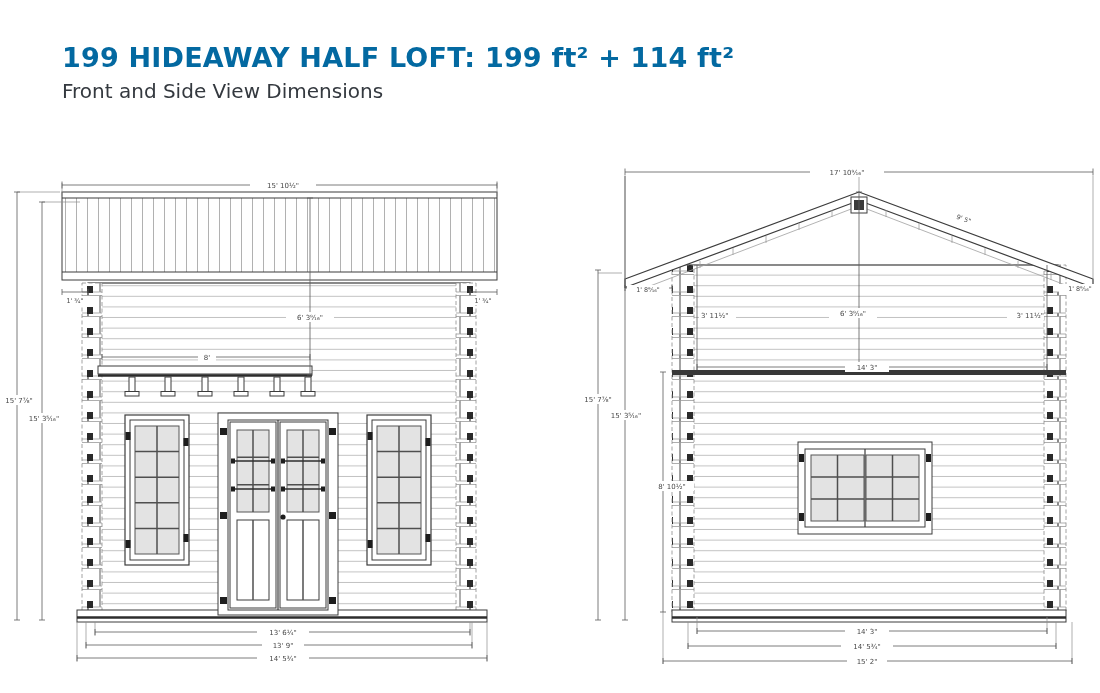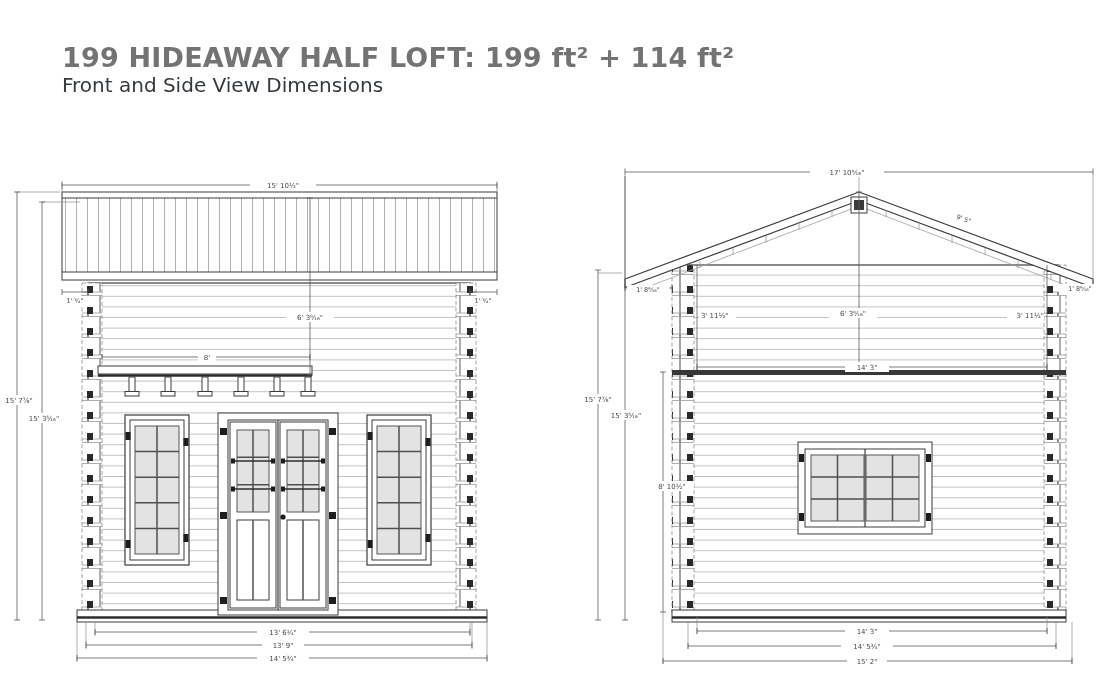--- a/index.html
+++ b/index.html
@@ -1,20 +1,20 @@
 <!DOCTYPE html>
 <html><head>
 <meta charset="utf-8">
 <style>
   html,body{margin:0;padding:0;background:#ffffff;}
   .page{position:relative;width:1100px;height:693px;background:#fff;overflow:hidden;
         font-family:"DejaVu Sans",sans-serif;}
   .hdr{position:absolute;left:62px;top:42px;}
-  .t1{font-size:27px;font-weight:700;color:#737373;letter-spacing:.2px;line-height:1.15;}
-  .t2{font-size:20px;font-weight:400;color:#34393f;}
+  .t1{font-size:27px;font-weight:700;color:#0369a1;letter-spacing:.2px;line-height:1.15;}
+  .t2{font-size:20px;font-weight:400;color:#34393f;margin-top:6px;}
   svg{position:absolute;left:0;top:0;}
   .ol{stroke:#3c3c3c;stroke-width:1.2;fill:none;}
   .th{stroke:#3c3c3c;stroke-width:1;fill:#fff;}
   .dim{stroke:#5b5b5b;stroke-width:.8;fill:none;}
   .ext{stroke:#8c8c8c;stroke-width:.7;fill:none;}
   .soft{stroke:#9f9f9f;stroke-width:.8;fill:none;}
   .mul{stroke:#4f4f4f;stroke-width:1.5;fill:none;}
   .heavy{stroke:#2c2c2c;stroke-width:2.5;fill:none;}
   .glass{fill:#e3e3e3;stroke:#565656;stroke-width:1;}
   .hw{fill:#1d1d1d;}

